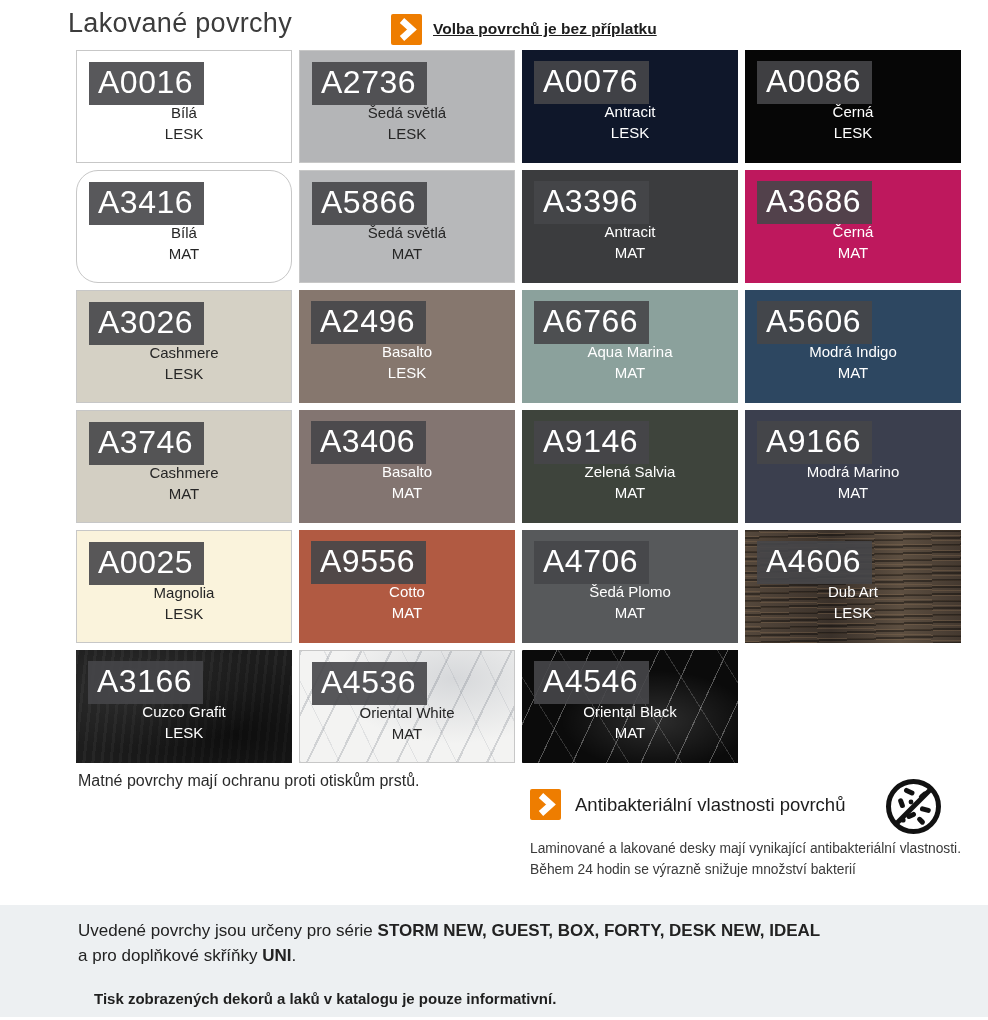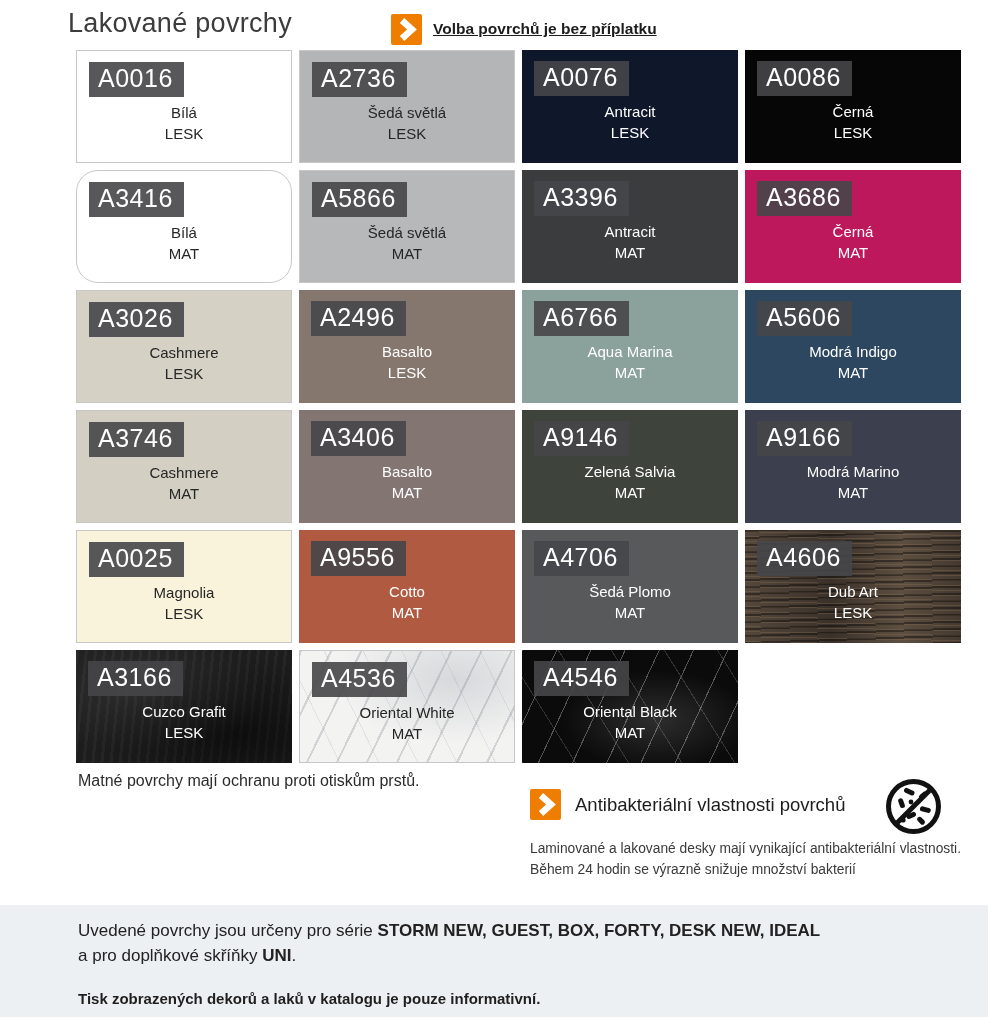--- a/index.html
+++ b/index.html
@@ -15,21 +15,21 @@
 
   .top-note-chip { left:391px; top:14px; }
   .top-note-label { position:absolute; left:433px; top:20px; font-size:15.5px; font-weight:600; color:#1d1d1d;text-decoration:underline; }
 
   .swatch-grid { position:absolute; left:76px; top:50px; width:885px;
                  display:grid; grid-template-columns:repeat(4,216px); grid-auto-rows:113px;
                  column-gap:7px; row-gap:7px; }
   .swatch { position:relative; width:216px; height:113px; }
   .swatch.bordered { border:1px solid #c7c7c7; }
   .code-badge { position:absolute; top:11px; left:12px; padding:2px 11px 4px 9px;
-                font-size:25px; letter-spacing:0.5px; color:#fff;
+                font-size:32px; letter-spacing:0.5px; color:#fff;
                 background:rgba(70,70,73,0.9); }
   .swatch-labels { position:absolute; left:0; top:51px; width:100%; text-align:center;
                    font-size:15px; line-height:21px; }
 
   .texture-wood { background-color:#4c4138;
     background-image:
       repeating-linear-gradient(178deg, rgba(0,0,0,0.38) 0 2px, transparent 2px 7px),
       repeating-linear-gradient(181deg, rgba(137,110,82,0.35) 0 1px, transparent 1px 5px),
       linear-gradient(90deg,#55483c,#3a312a 40%,#5d4f41 72%,#443930); }
   .texture-graphite { background-color:#1d1d1d;
@@ -52,21 +52,21 @@
 
   .ab-chip { left:530px; top:789px; }
   .ab-heading { position:absolute; left:575px; top:794px; font-size:18.5px; color:#1d1d1d; }
   .ab-body { position:absolute; left:530px; top:838px; font-size:13.8px; line-height:21px; color:#3a3a3a; }
   .no-bacteria { position:absolute; left:884px; top:777px; width:59px; height:59px; }
   .no-bacteria svg { display:block; width:100%; height:100%; }
 
   .footer-band { position:absolute; left:0; top:905px; width:988px; height:112px; background:#edf0f2; }
   .footer-series { position:absolute; left:78px; top:13px; font-size:17px; line-height:25px; color:#222; }
   .footer-series b { font-weight:700; }
-  .footer-note { position:absolute; left:78px; top:85px; font-size:15px; font-weight:600; color:#1f1f1f; }
+  .footer-note { position:absolute; left:94px; top:85px; font-size:15px; font-weight:600; color:#1f1f1f; }
 </style>
 </head>
 <body>
 
 <div class="page">
 
   <h1 class="page-title">Lakované povrchy</h1>
 
   <span class="arrow-chip top-note-chip" style="background:#ee7d00;">
     <svg viewBox="0 0 31 31">

